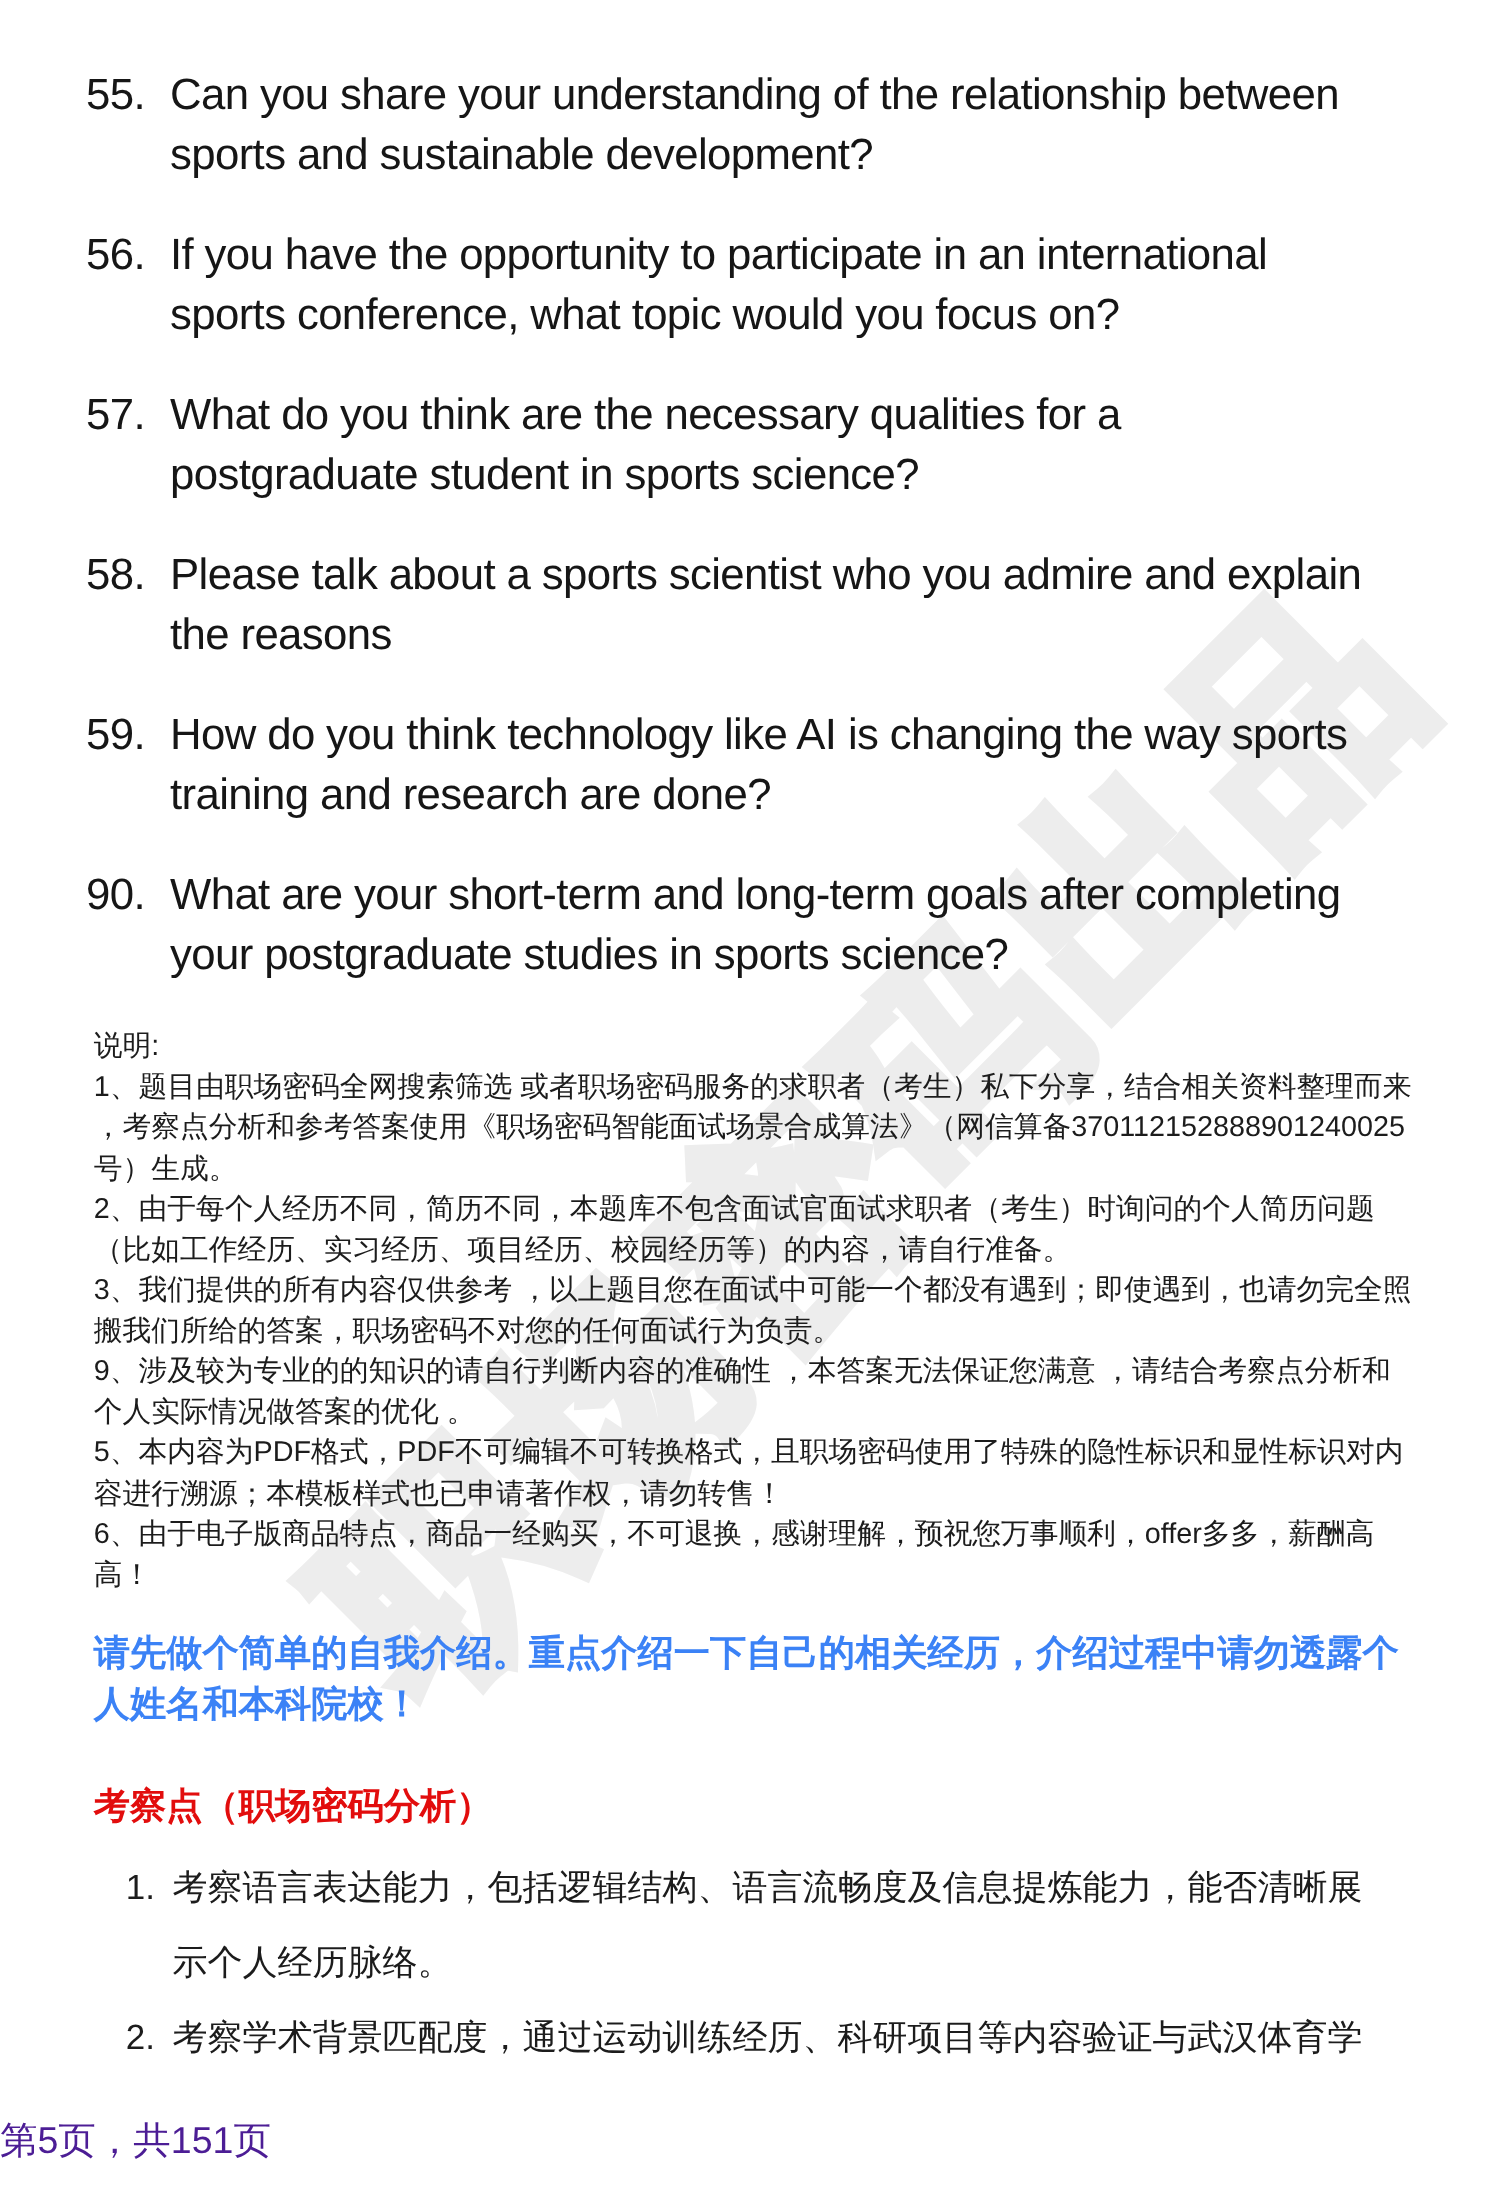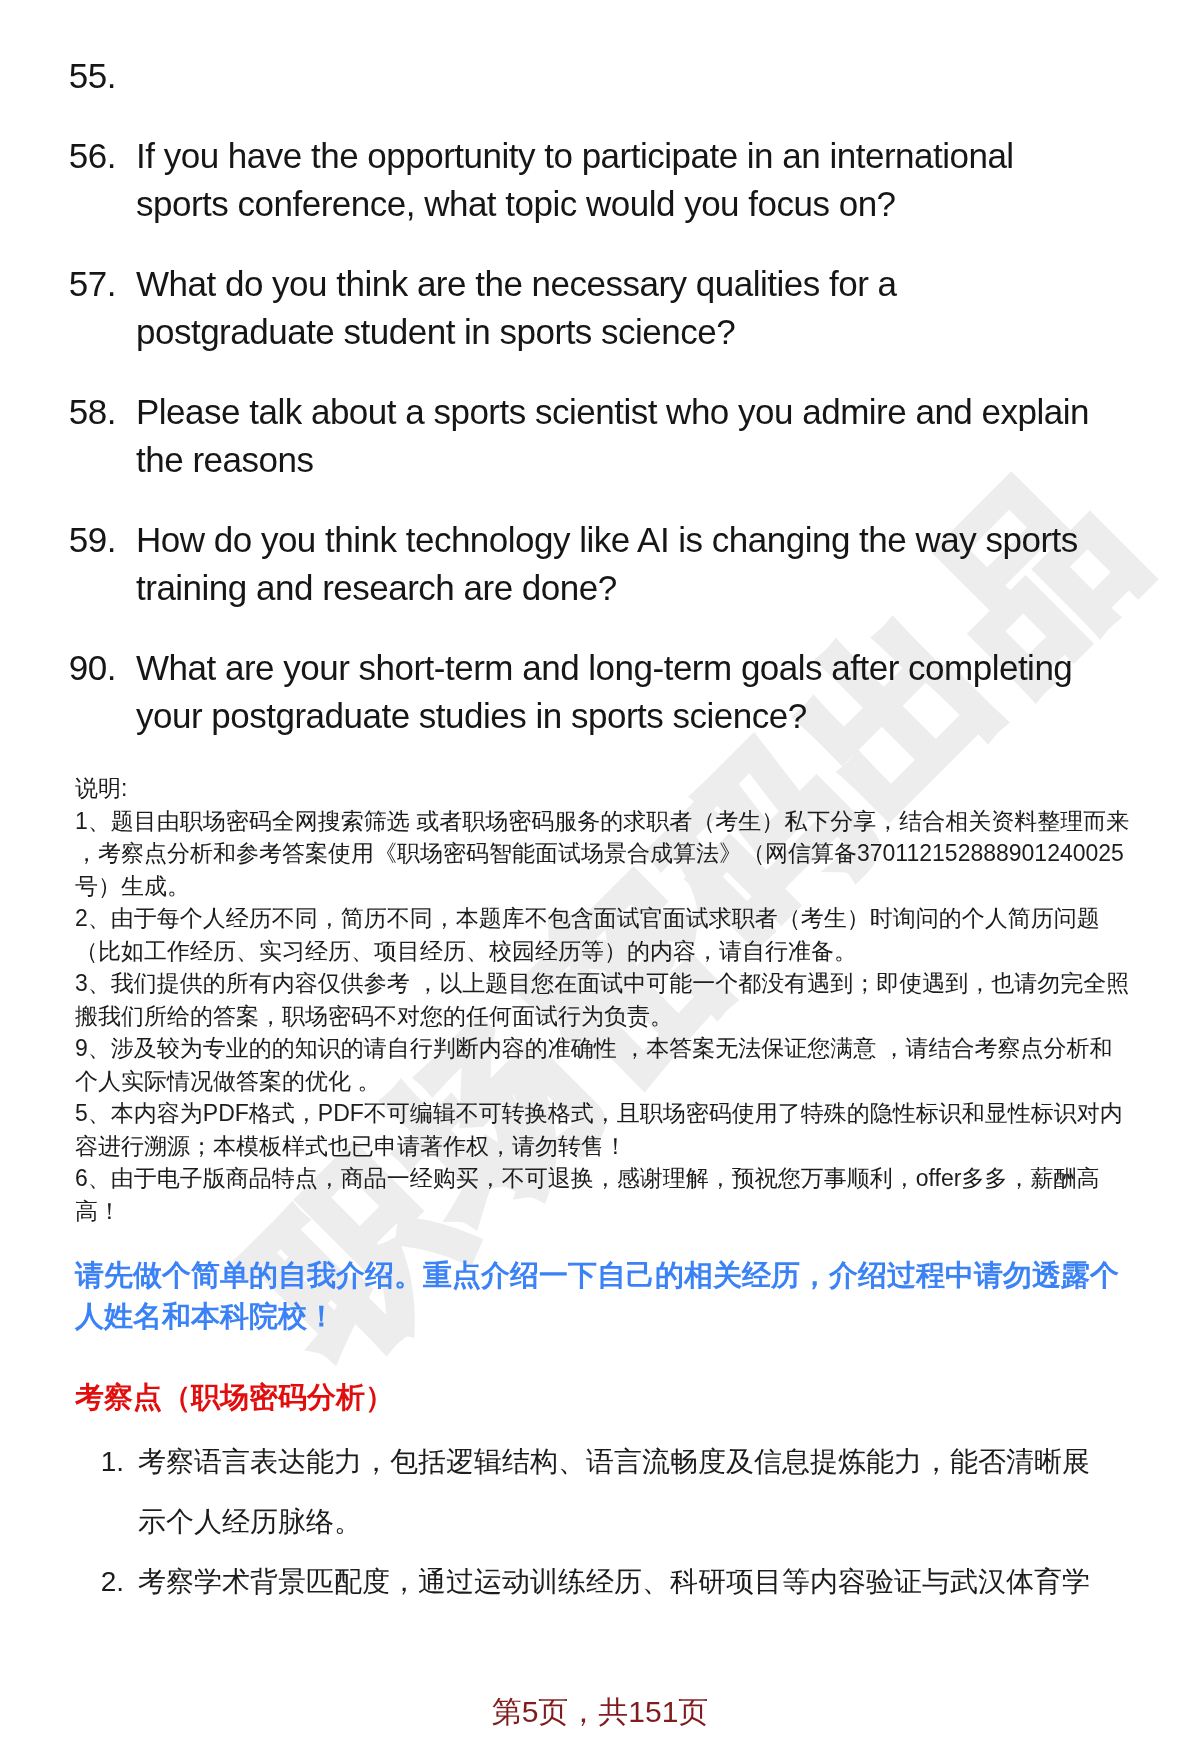--- a/index.html
+++ b/index.html
@@ -82,36 +82,37 @@
     color:#1c1c1c;
   }
   .analysis-item { display:flex; }
   .a-num  { flex:0 0 46px; margin-left:78px; text-align:right; }
   .a-text { margin-left:14px; width:962px; }
 
   
   .footer {
     position:absolute;
     left:0; right:0; bottom:22px;
-    text-align:center;
+    text-align:left;
     font-size:30px;
-    color:#7f1d1d;
+    color:#4c1d95;
     z-index:2;
   }
 </style>
 </head>
 <body>
 
 <div class="watermark">职场密码出品</div>
 
 <div class="content">
 
   <div class="questions">
     <div class="question">
       <div class="q-num">55.</div>
+      <div class="q-text">Can you share your understanding of the relationship between sports and sustainable development?</div>
     </div>
     <div class="question">
       <div class="q-num">56.</div>
       <div class="q-text">If you have the opportunity to participate in an international sports conference, what topic would you focus on?</div>
     </div>
     <div class="question">
       <div class="q-num">57.</div>
       <div class="q-text">What do you think are the necessary qualities for a postgraduate student in sports science?</div>
     </div>
     <div class="question">

